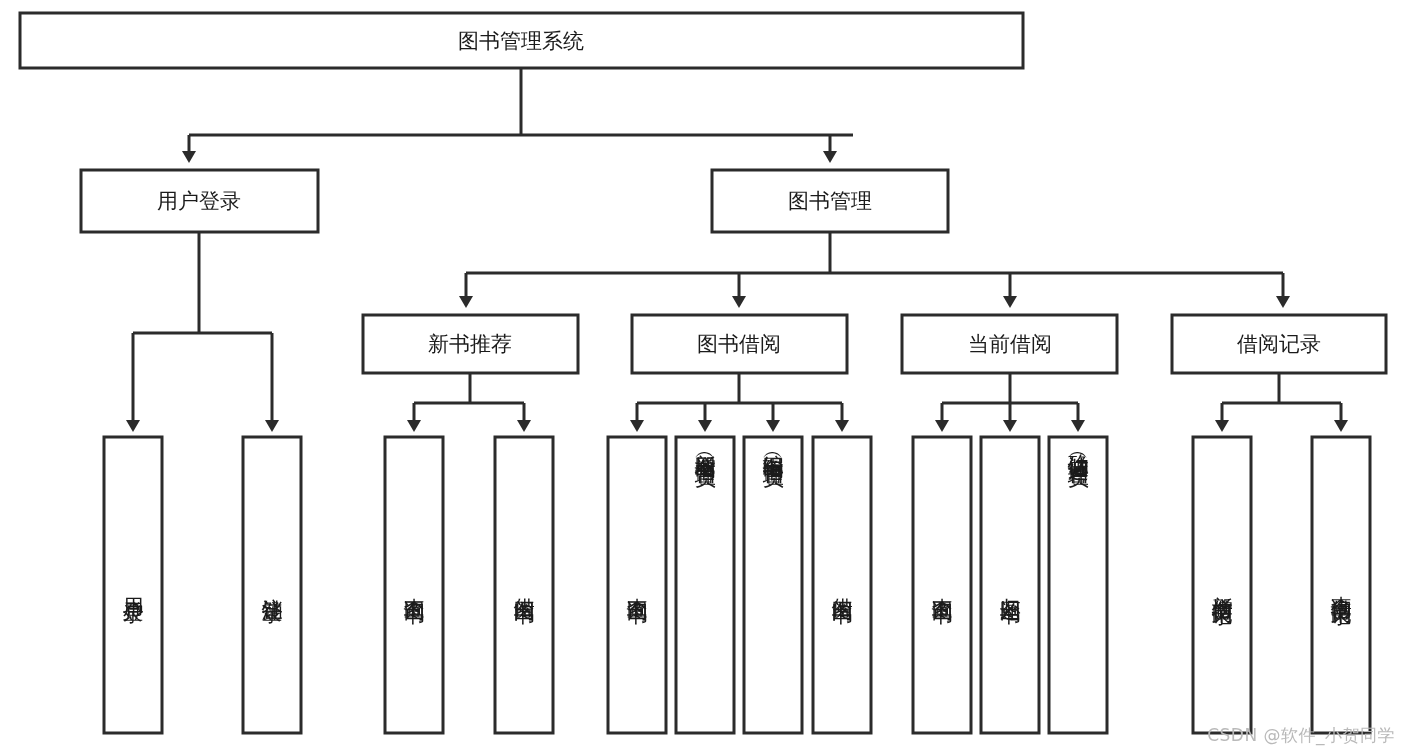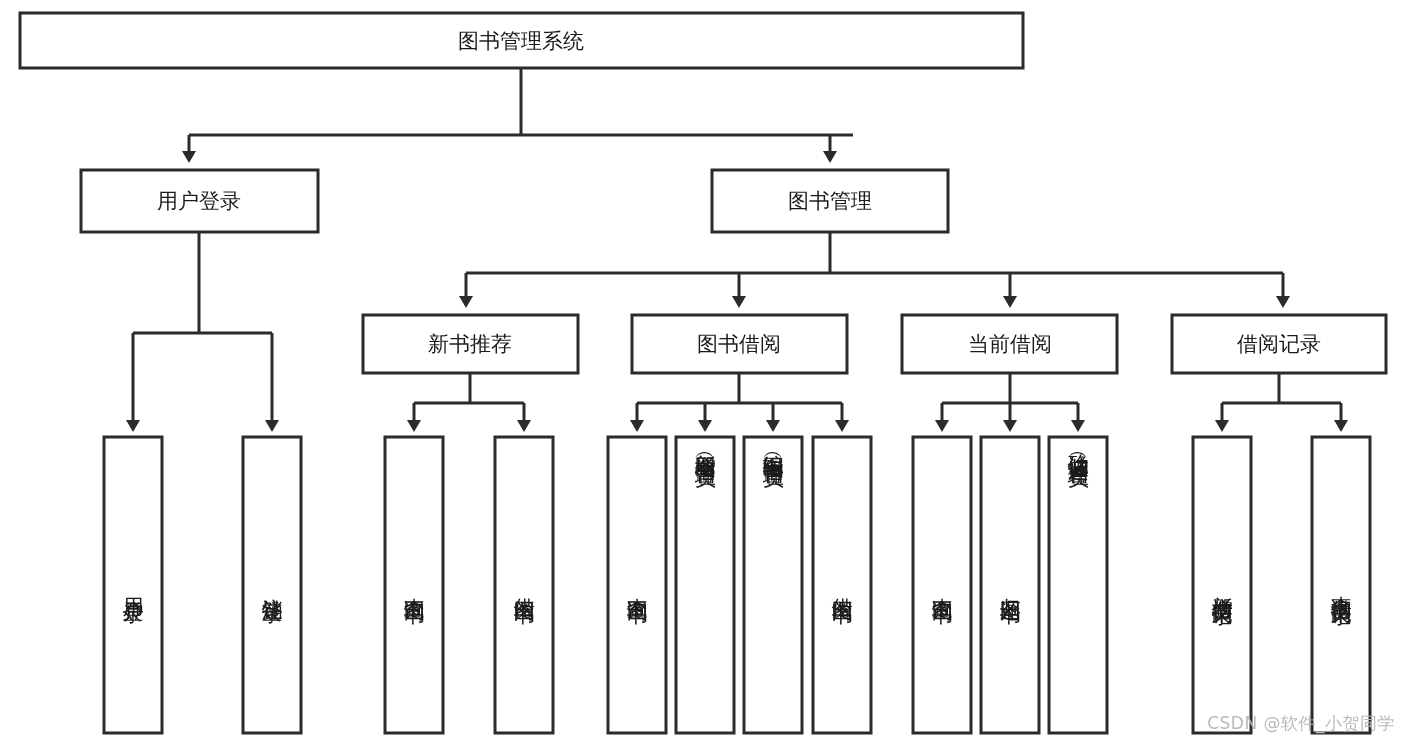--- a/index.html
+++ b/index.html
@@ -56,21 +56,21 @@
     font-size: 21px;
     line-height: 1.16;
     letter-spacing: 2px;
     color: #1b1b1b;
     white-space: nowrap;
     text-align: center;
   }
   .watermark {
     position: absolute;
     right: 10px;
-    bottom: 12px;
+    bottom: 0;
     font-family: "DejaVu Sans", "Liberation Sans", sans-serif;
     font-size: 17px;
     color: #b9b9b9;
     white-space: nowrap;
     letter-spacing: 0.5px;
   }
 </style>
 </head>
 <body>
 

